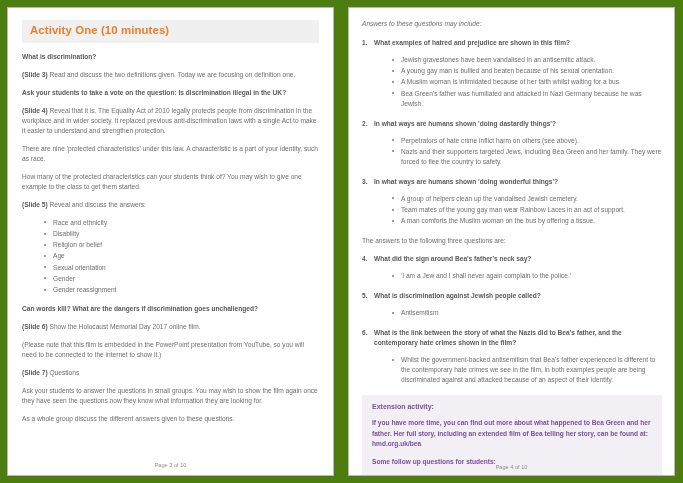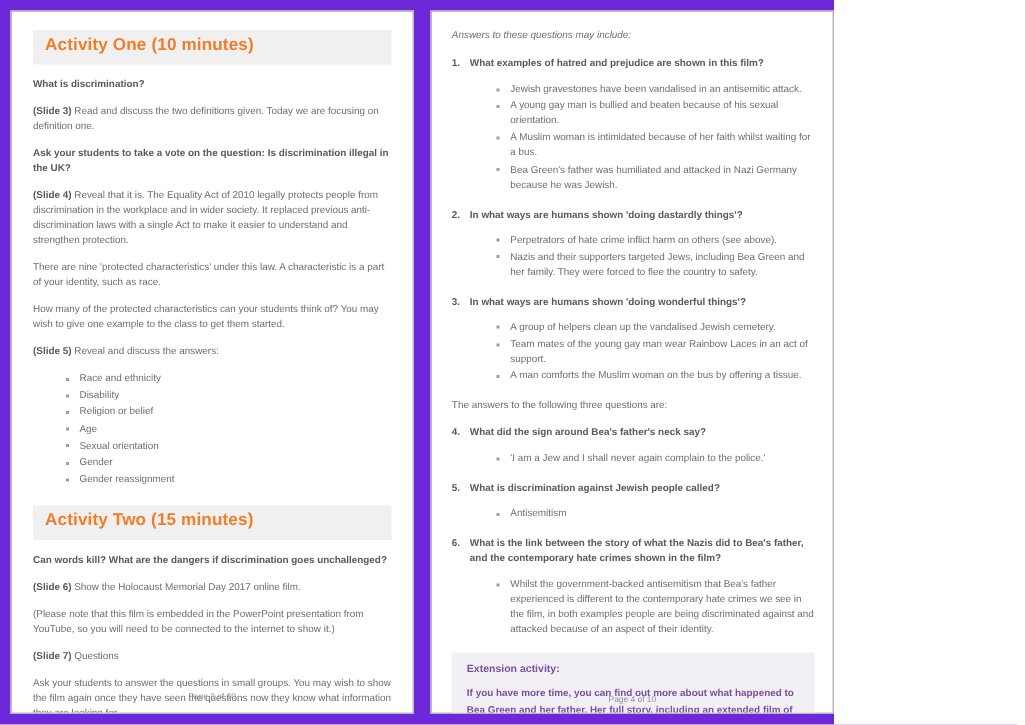--- a/index.html
+++ b/index.html
@@ -6,23 +6,23 @@
     margin: 0;
     padding: 0;
     background: #ffffff;
     width: 683px;
     height: 483px;
     overflow: hidden;
     font-family: "Liberation Sans", sans-serif;
   }
   #viewer {
     position: relative;
-    width: 556px;
+    width: 683px;
     height: 483px;
-    background: #6d28d9;
+    background: #4d7c0f;
     display: flex;
     align-items: flex-start;
   }
   .page {
     position: relative;
     background: #ffffff;
     border: 1px solid #b8b8b8;
     box-sizing: border-box;
     overflow: hidden;
   }
@@ -193,23 +193,20 @@
       <ul class="sqlist">
         <li>Race and ethnicity</li>
         <li>Disability</li>
         <li>Religion or belief</li>
         <li>Age</li>
         <li>Sexual orientation</li>
         <li>Gender</li>
         <li>Gender reassignment</li>
       </ul>
 
-      <div class="activity-bar" style="margin-top:12px;">
-        <div class="activity-bar-title">Activity Two (15 minutes)</div>
-      </div>
 
       <p class="bold-line">Can words kill? What are the dangers if discrimination goes unchallenged?</p>
 
       <p class="body"><b>(Slide 6)</b><span> Show the Holocaust Memorial Day 2017 online film.</span></p>
 
       <p class="body">(Please note that this film is embedded in the PowerPoint presentation from YouTube, so you will need to be connected to the internet to show it.)</p>
 
       <p class="body"><b>(Slide 7)</b><span> Questions</span></p>
 
       <p class="body">Ask your students to answer the questions in small groups. You may wish to show the film again once they have seen the questions now they know what information they are looking for.</p>

